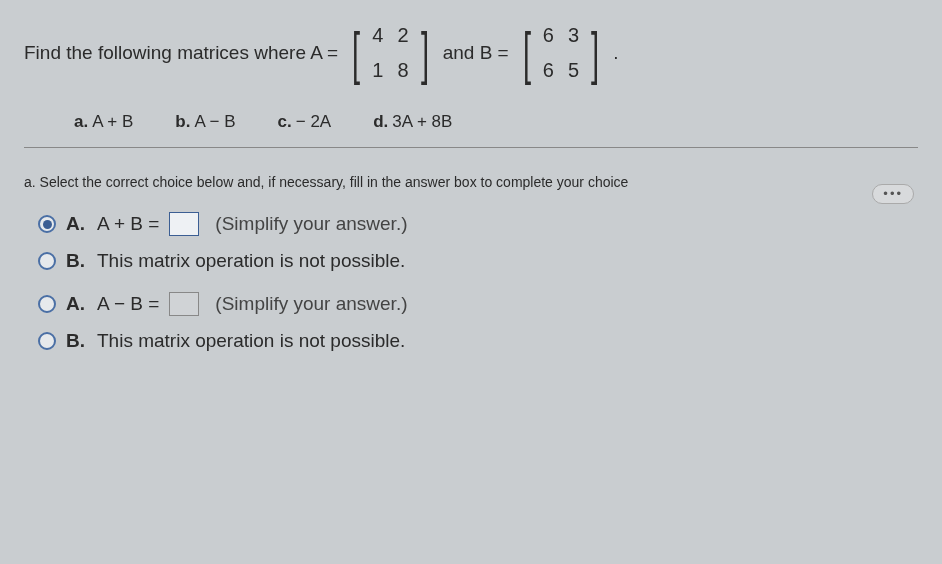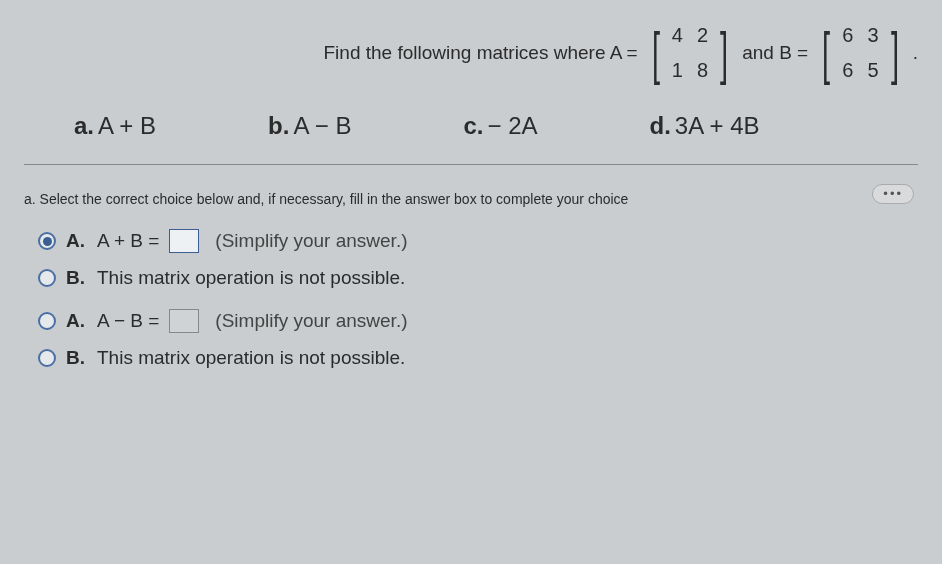--- a/index.html
+++ b/index.html
@@ -13,21 +13,20 @@
       position: relative;
       overflow: hidden;
     }
     .question-header {
       display: flex;
       align-items: center;
       gap: 6px;
       font-size: 19px;
       margin-bottom: 24px;
       flex-wrap: nowrap;
-      justify-content: flex-end;
     }
     .matrix {
       display: inline-flex;
       align-items: center;
       margin: 0 4px;
     }
     .bracket-left, .bracket-right {
       font-size: 58px;
       font-weight: 300;
       line-height: 0.8;
@@ -36,24 +35,24 @@
     .matrix-grid {
       display: grid;
       grid-template-columns: auto auto;
       grid-template-rows: auto auto;
       gap: 12px 14px;
       padding: 6px 8px;
       font-size: 20px;
     }
     .options-row {
       display: flex;
-      gap: 112px;
+      gap: 42px;
       padding-left: 50px;
-      font-size: 24px;
-      margin-bottom: 24px;
+      font-size: 17px;
+      margin-bottom: 15px;
     }
     .options-row .opt { white-space: nowrap; }
     .opt-label { font-weight: bold; margin-right: 4px; }
     hr.divider {
       border: none;
       border-top: 1px solid #888;
       margin-bottom: 26px;
     }
     .ellipsis-pill {
       position: absolute;
@@ -137,21 +136,21 @@
     </span>
     <span class="bracket-right">]</span>
   </span>
   <span>.</span>
 </div>
 
 <div class="options-row">
   <span class="opt"><span class="opt-label">a.</span><span>A + B</span></span>
   <span class="opt"><span class="opt-label">b.</span><span>A − B</span></span>
   <span class="opt"><span class="opt-label">c.</span><span>− 2A</span></span>
-  <span class="opt"><span class="opt-label">d.</span><span>3A + 4B</span></span>
+  <span class="opt"><span class="opt-label">d.</span><span>3A + 8B</span></span>
 </div>
 
 <hr class="divider">
 <div class="ellipsis-pill">•••</div>
 
 <div class="section-prompt">a. Select the correct choice below and, if necessary, fill in the answer box to complete your choice</div>
 
 <div class="choice-row">
   <span class="radio selected"></span>
   <span class="choice-label">A.</span>

